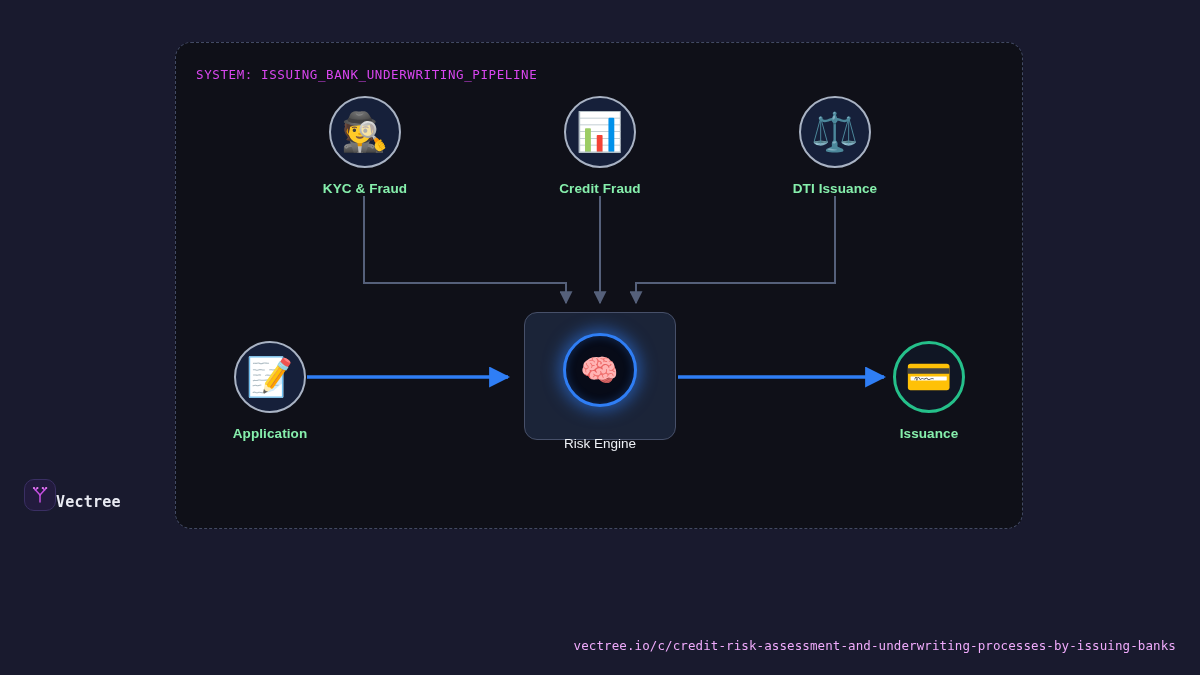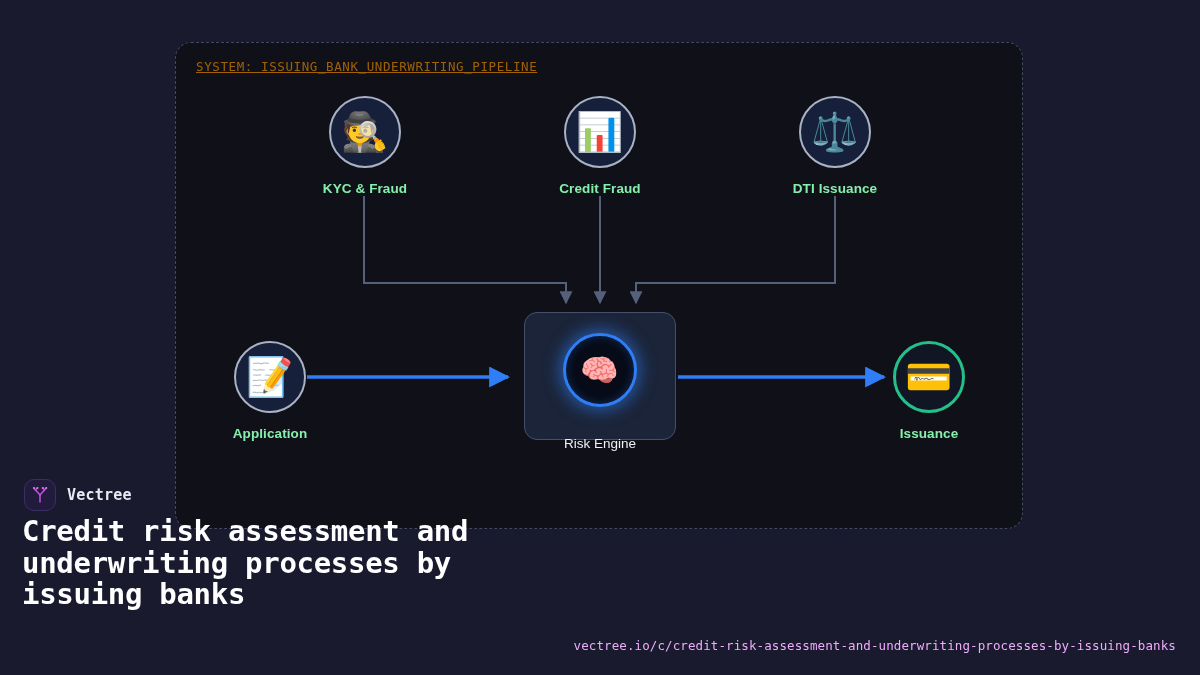--- a/index.html
+++ b/index.html
@@ -23,27 +23,26 @@
     position:absolute;
     left:175px; top:42px;
     width:848px; height:487px;
     border:1px dashed #424a63;
     border-radius:16px;
     background:#0f1018;
   }
 
   .system-label {
     position:absolute;
-    left:20px; top:16px;
+    left:20px; top:24px;
     font-family:"DejaVu Sans Mono","Liberation Mono",monospace;
     font-size:12.5px;
     letter-spacing:0.6px;
-    color:#a16207;
-    white-space:nowrap;
-    text-decoration:underline;
+    color:#d946ef;
+    white-space:nowrap;
   }
 
   
   .wires {
     position:absolute;
     left:0; top:0;
     width:1200px; height:675px;
     pointer-events:none;
   }
 
@@ -124,22 +123,21 @@
     color:#6d7689;
     letter-spacing:0.3px;
     white-space:nowrap;
   }
 
   
   .brand {
     position:absolute;
     left:24px; top:479px;
     display:flex;
-    align-items:center;
-    gap:11px;
+    align-items:flex-end;
   }
   .brand-mark {
     width:32px; height:32px;
     border-radius:10px;
     background:#221b3d;
     border:1px solid #3a2f63;
     display:flex;
     align-items:center;
     justify-content:center;
   }
@@ -261,17 +259,16 @@
           <circle cx="4" cy="3" r="1.1"></circle>
           <circle cx="7.4" cy="3" r="1.1"></circle>
           <circle cx="12.8" cy="3" r="1.1"></circle>
           <circle cx="16.2" cy="3" r="1.1"></circle>
         </g>
       </svg>
     </div>
     <div class="brand-name">Vectree</div>
   </div>
 
-  <div class="headline">Credit risk assessment and underwriting processes by issuing banks</div>
 
   <div class="url">vectree.io/c/credit-risk-assessment-and-underwriting-processes-by-issuing-banks</div>
 
 </div>
 
 </body></html>

